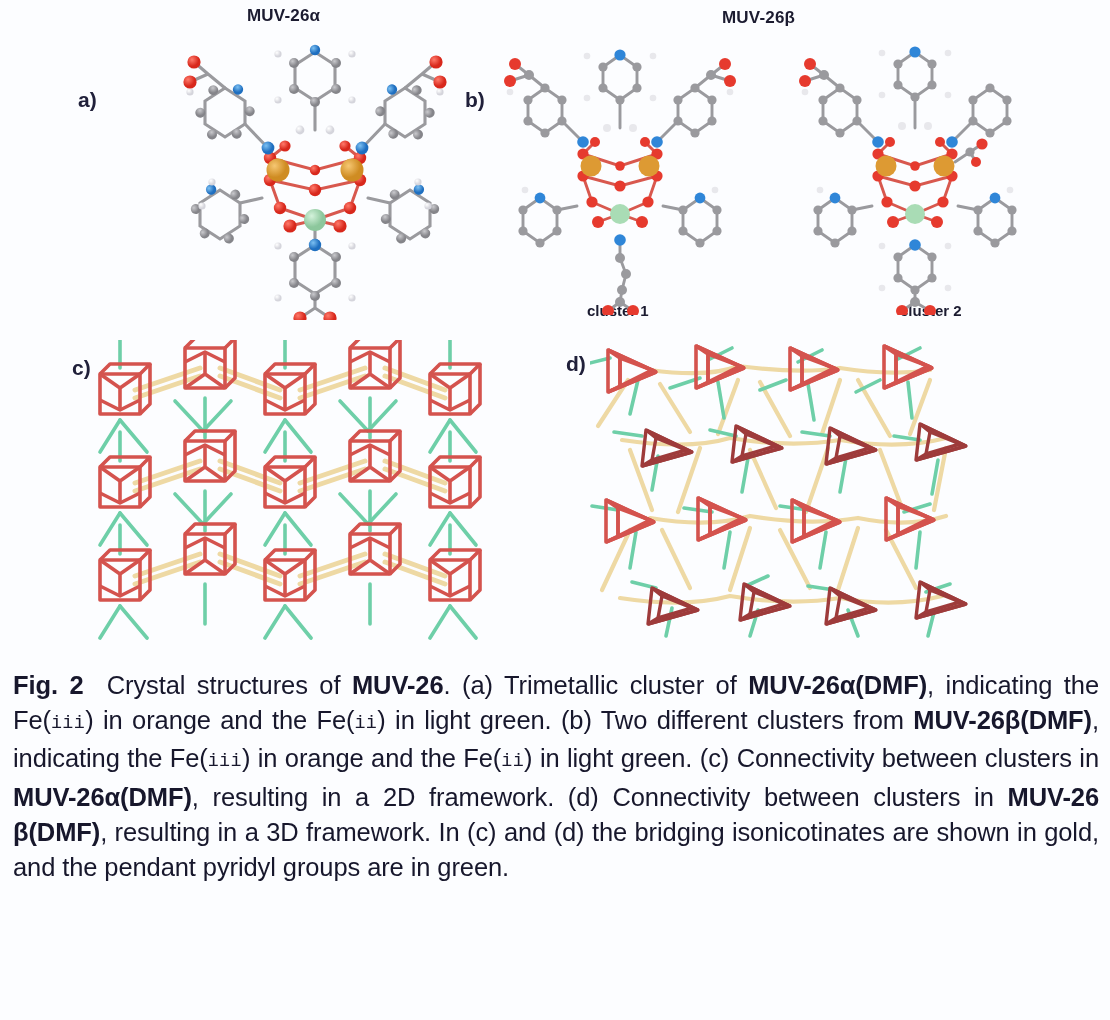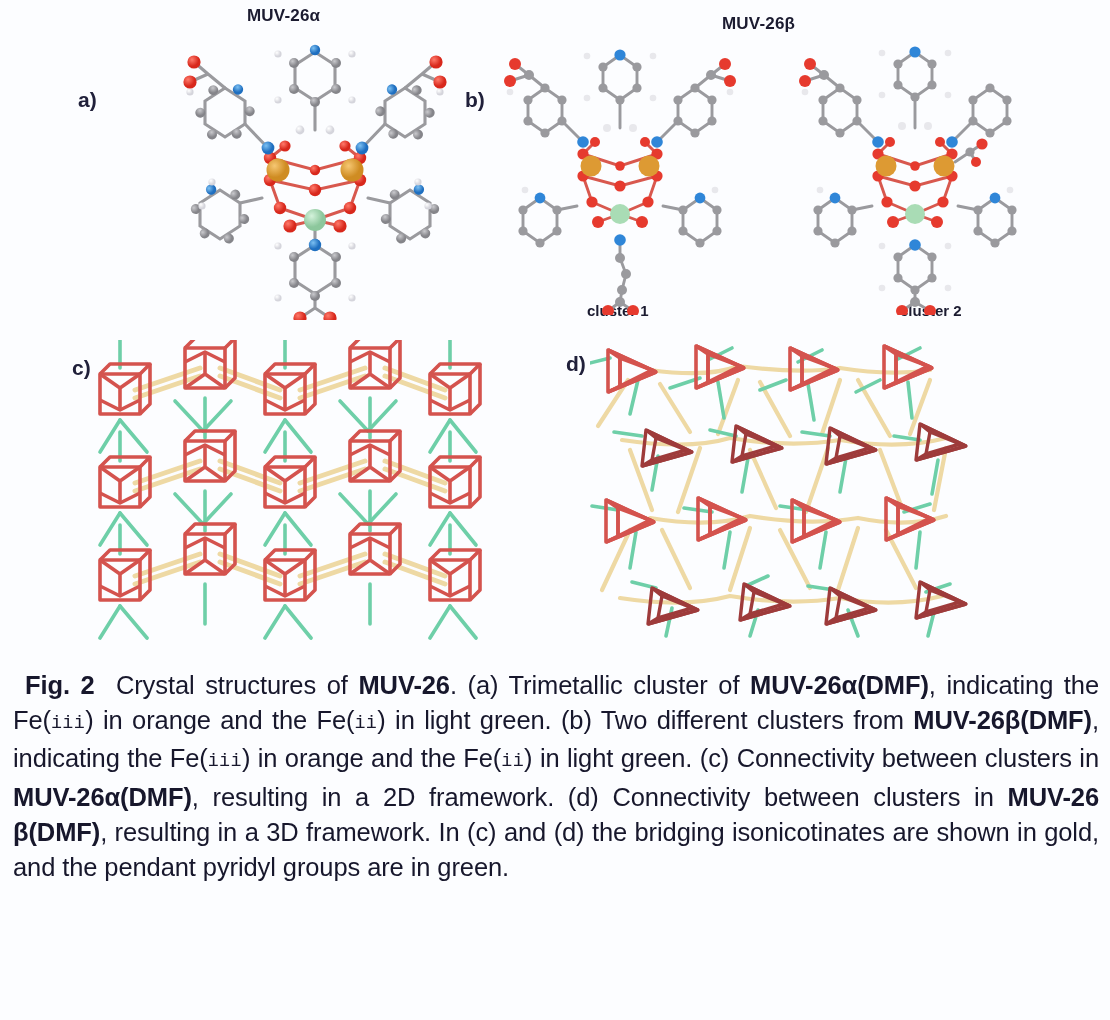--- a/index.html
+++ b/index.html
@@ -12,21 +12,21 @@
     position:relative;
   }
   .figure{position:absolute;left:0;top:0;width:1110px;height:836px;}
 
   
   .toplabel{
     position:absolute;font-size:17px;font-weight:600;letter-spacing:.2px;
     color:#1b1b30;white-space:nowrap;
   }
   #lbl-alpha{left:247px;top:6px;}
-  #lbl-beta{left:722px;top:14px;}
+  #lbl-beta{left:722px;top:8px;}
 
   .panel-letter{
     position:absolute;font-size:21px;font-weight:700;color:#20203a;
   }
   #pl-a{left:78px;top:88px;}
   #pl-b{left:465px;top:88px;}
   #pl-c{left:72px;top:356px;}
   #pl-d{left:566px;top:352px;}
 
   .clusterlabel{
@@ -46,21 +46,21 @@
   
   .caption{
     position:absolute;left:13px;top:668px;width:1086px;
     font-size:25.5px;line-height:35px;
     text-align:justify;
     color:#17172c;
     letter-spacing:-0.1px;
   }
   .caption b{font-weight:700;margin-top:23px;}
   .sc{font-size:0.72em;letter-spacing:.4px;vertical-align:0.04em;font-family:Liberation Mono, monospace;}
-  .figno{font-weight:700;margin-left:12px;}
+  .figno{font-weight:700;}
 </style>
 </head>
 <body>
 
 <div class="figure">
 
   <div class="toplabel" id="lbl-alpha">MUV-26α</div>
   <div class="toplabel" id="lbl-beta">MUV-26β</div>
 
   <div class="panel-letter" id="pl-a">a)</div>

